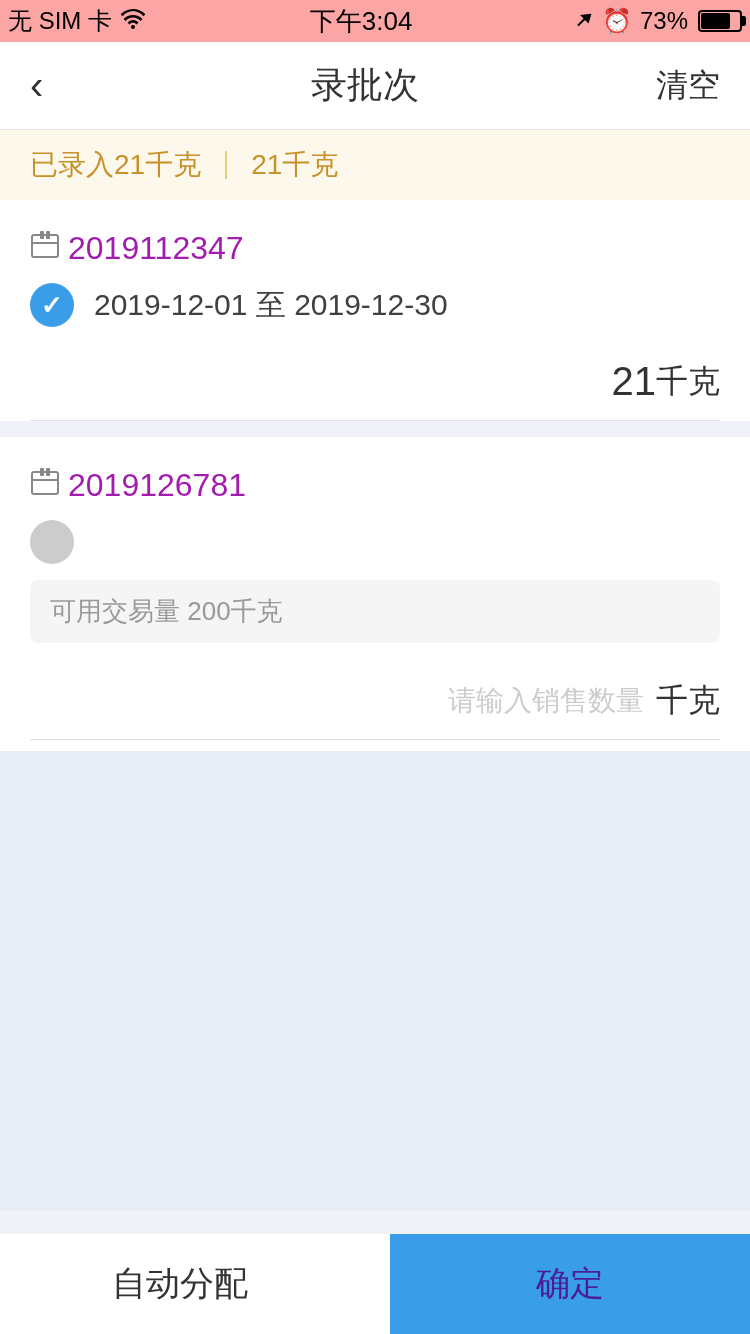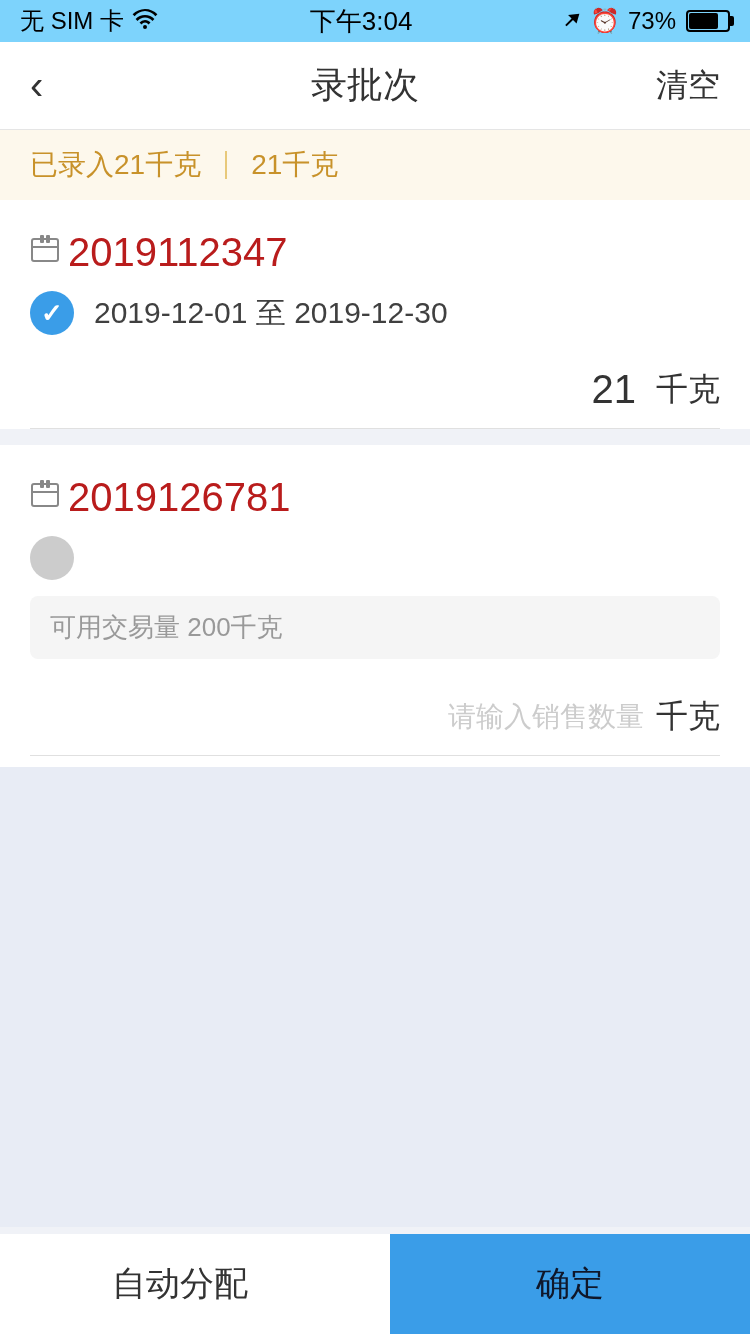--- a/index.html
+++ b/index.html
@@ -10,25 +10,25 @@
       font-family: -apple-system, 'PingFang SC', 'Helvetica Neue', sans-serif;
       background: #f0f2f7;
       font-size: 28px;
       color: #333;
     }
 
     
     .status-bar {
       width: 750px;
       height: 42px;
-      background: #7dd3fc;
+      background: #fca5a5;
       display: flex;
       align-items: center;
       justify-content: space-between;
-      padding: 0 20px;
+      padding: 0 8px;
       font-size: 24px;
       color: #000;
     }
     .status-bar-left {
       display: flex;
       align-items: center;
       gap: 8px;
     }
     .status-bar-center {
       font-weight: 500;
@@ -130,22 +130,22 @@
       display: flex;
       align-items: center;
       gap: 8px;
       margin-bottom: 16px;
     }
     .batch-icon {
       color: #888;
       font-size: 30px;
     }
     .batch-id {
-      font-size: 40px;
-      color: #b91c1c;
+      font-size: 32px;
+      color: #a21caf;
       font-weight: 500;
     }
 
     .batch-row {
       display: flex;
       align-items: center;
       gap: 20px;
       margin-bottom: 16px;
     }
     .check-circle {
@@ -179,21 +179,20 @@
       padding: 14px 20px;
       font-size: 26px;
       color: #999;
       margin-bottom: 20px;
     }
 
     .quantity-row {
       display: flex;
       align-items: center;
       justify-content: flex-end;
-      gap: 20px;
       padding: 16px 0;
     }
     .quantity-input {
       font-size: 40px;
       color: #333;
       font-weight: 500;
       border: none;
       outline: none;
       text-align: right;
       width: 120px;
@@ -269,21 +268,21 @@
       border: none;
       cursor: pointer;
       font-family: Liberation Serif, serif;
     }
     .btn-confirm {
       flex: 1;
       display: flex;
       align-items: center;
       justify-content: center;
       font-size: 34px;
-      color: #0f172a;
+      color: #4c1d95;
       background: #3a9de8;
       border: none;
       cursor: pointer;
       margin-left: 30px;
     }
   </style>
 </head>
 <body>
 
 <div class="status-bar">

